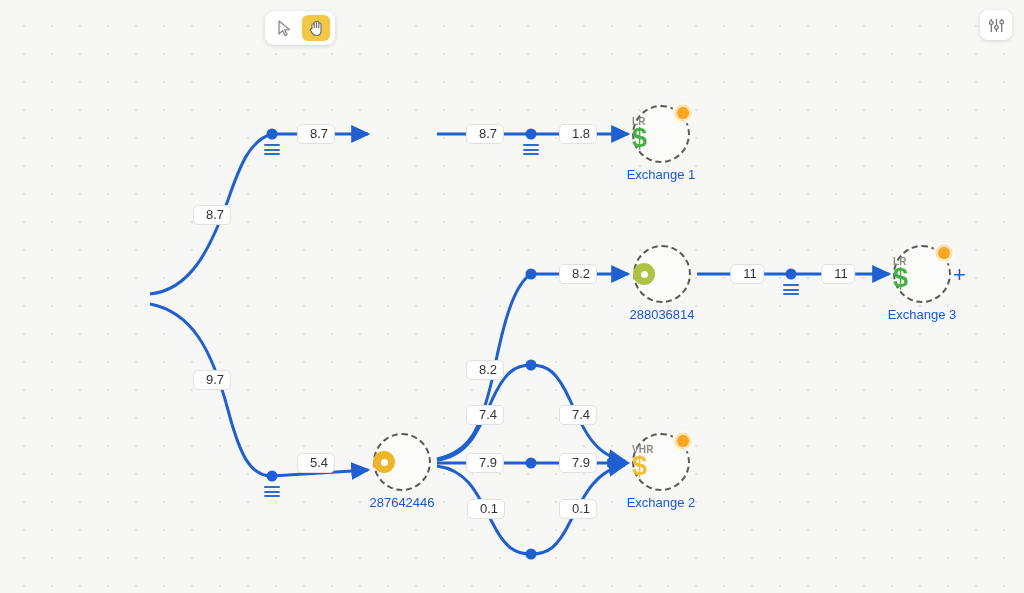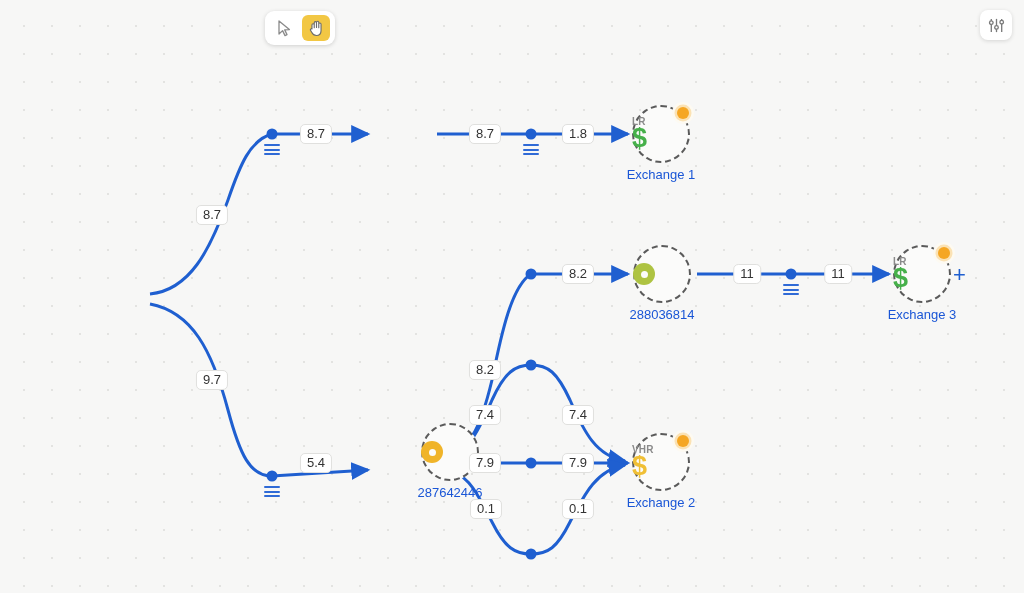--- a/index.html
+++ b/index.html
@@ -191,21 +191,21 @@
     cursor: pointer;
   }
 
   
   .edge-label {
     position: absolute;
     transform: translate(-50%, -50%);
     background: #ffffff;
     border: 1px solid #e0e0de;
     border-radius: 5px;
-    padding: 1px 6px 2px 6px;
+    padding: 1px 6px 2px 12px;
     font-size: 13px;
     color: #333333;
     font-family: "Liberation Sans", sans-serif;
     z-index: 25;
     white-space: nowrap;
     cursor: pointer;
   }
 
   
   .waypoint {
@@ -325,21 +325,21 @@
   <div class="node" style="left:922px; top:274px;">
     <div class="node-ring"></div>
     <div class="node-inner">
       <div class="node-tag">LR</div>
       <div class="dollar green">$</div>
     </div>
     <div class="badge"></div>
     <div class="node-label">Exchange 3</div>
   </div>
 
-  <div class="node" style="left:402px; top:452px;margin-left:48px;">
+  <div class="node" style="left:402px; top:462px;">
     <div class="node-ring"></div>
     <div class="node-inner">
       <div class="donut amber"></div>
     </div>
     <div class="node-label">287642446</div>
   </div>
 
   <div class="node" style="left:661px; top:462px;">
     <div class="node-ring"></div>
     <div class="node-inner">

